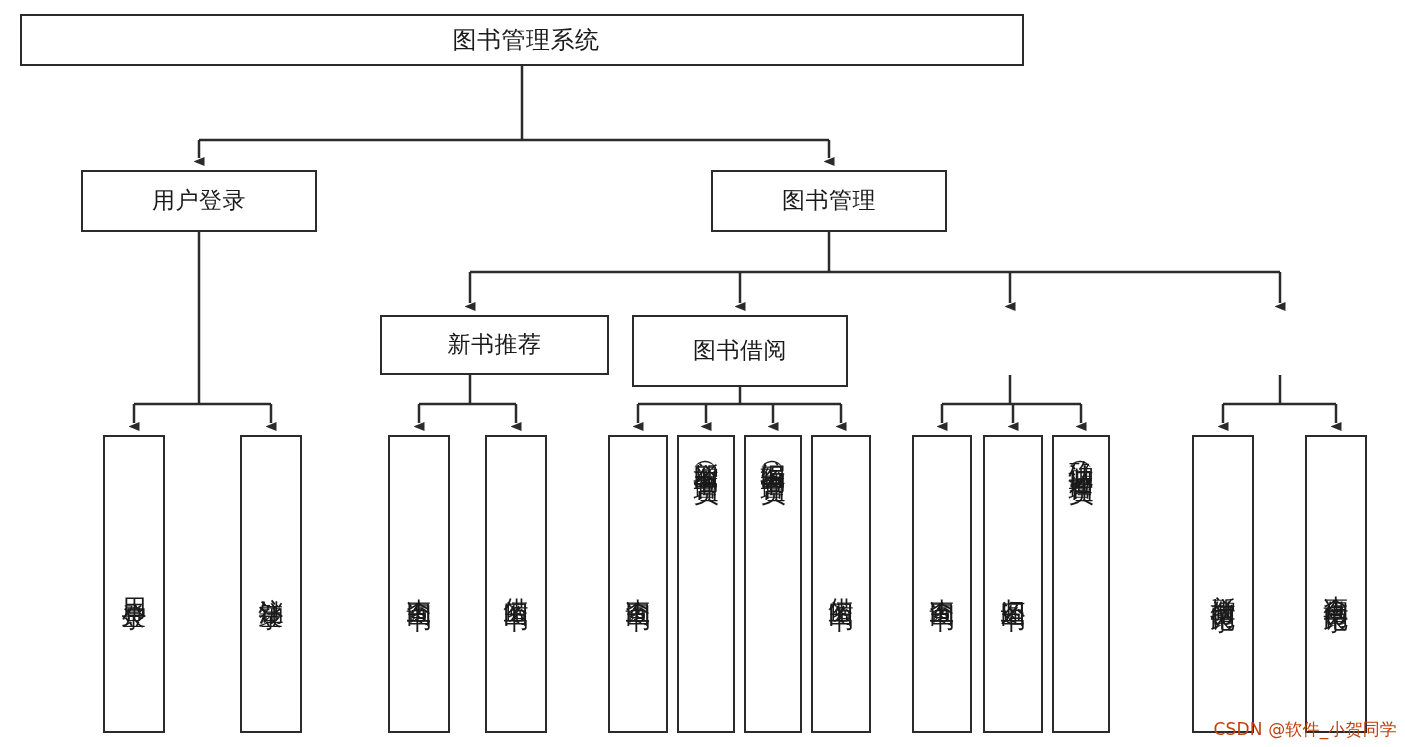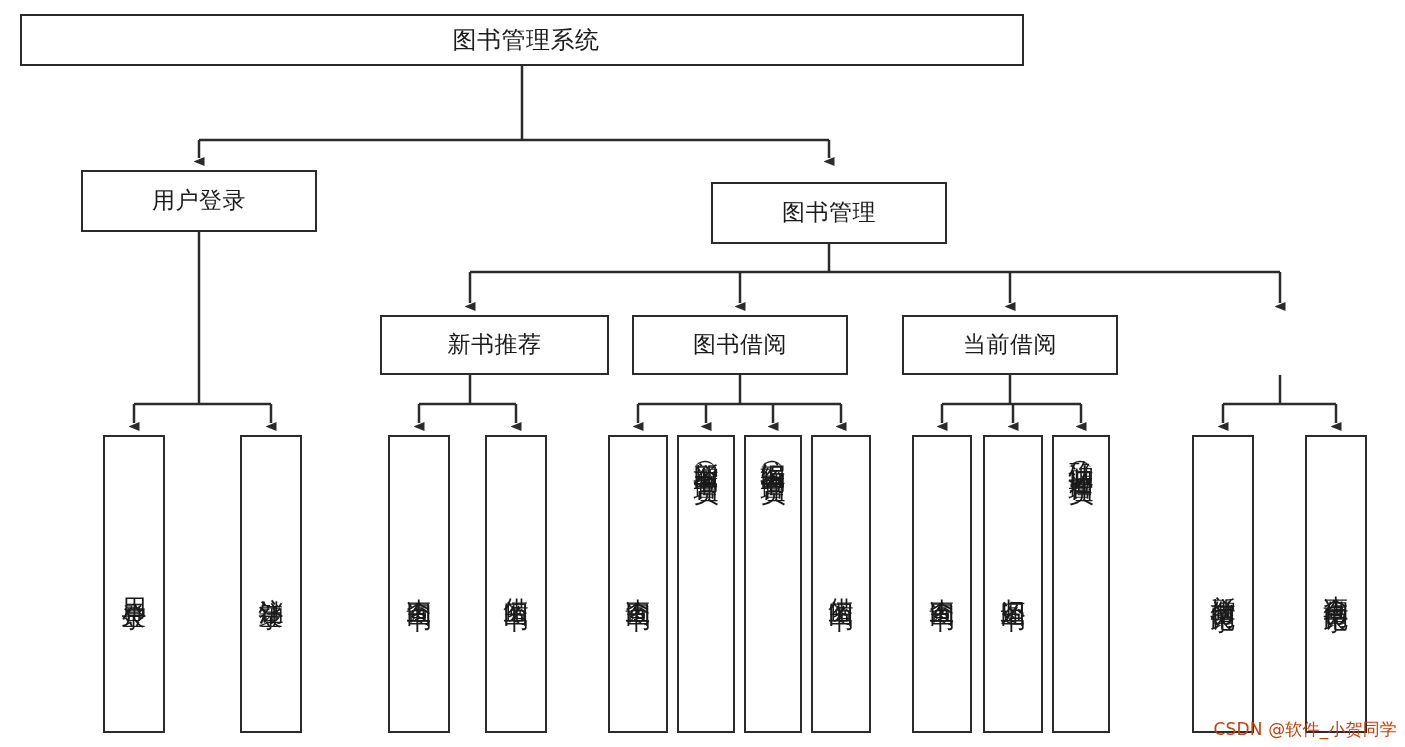--- a/index.html
+++ b/index.html
@@ -153,35 +153,32 @@
   </svg>
 
   <div class="node h root" style="left:20px; top:14px; width:1004px; height:52px;">
     <span class="node-label">图书管理系统</span>
   </div>
 
   <div class="node h" style="left:81px; top:170px; width:236px; height:62px;">
     <span class="node-label">用户登录</span>
   </div>
 
-  <div class="node h" style="left:711px; top:182px; width:236px; height:62px;">
+  <div class="node h" style="left:711px; top:170px; width:236px; height:62px;">
     <span class="node-label">图书管理</span>
   </div>
 
   <div class="node h" style="left:380px; top:315px; width:229px; height:60px;">
     <span class="node-label">新书推荐</span>
   </div>
 
-  <div class="node h" style="left:632px; top:315px; width:216px; height:60px;">
+  <div class="node h" style="left:632px; top:315px; width:216px; height:72px;">
     <span class="node-label">图书借阅</span>
   </div>
 
-  <div class="node h" style="left:902px; top:315px; width:216px; height:60px;">
-    <span class="node-label">当前借阅</span>
-  </div>
 
 
   <div class="node v center" style="left:103px; top:435px; width:62px; height:298px;">
     <span class="node-label">用户登录</span>
   </div>
 
   <div class="node v center" style="left:240px; top:435px; width:62px; height:298px;">
     <span class="node-label">注销登录</span>
   </div>
 

